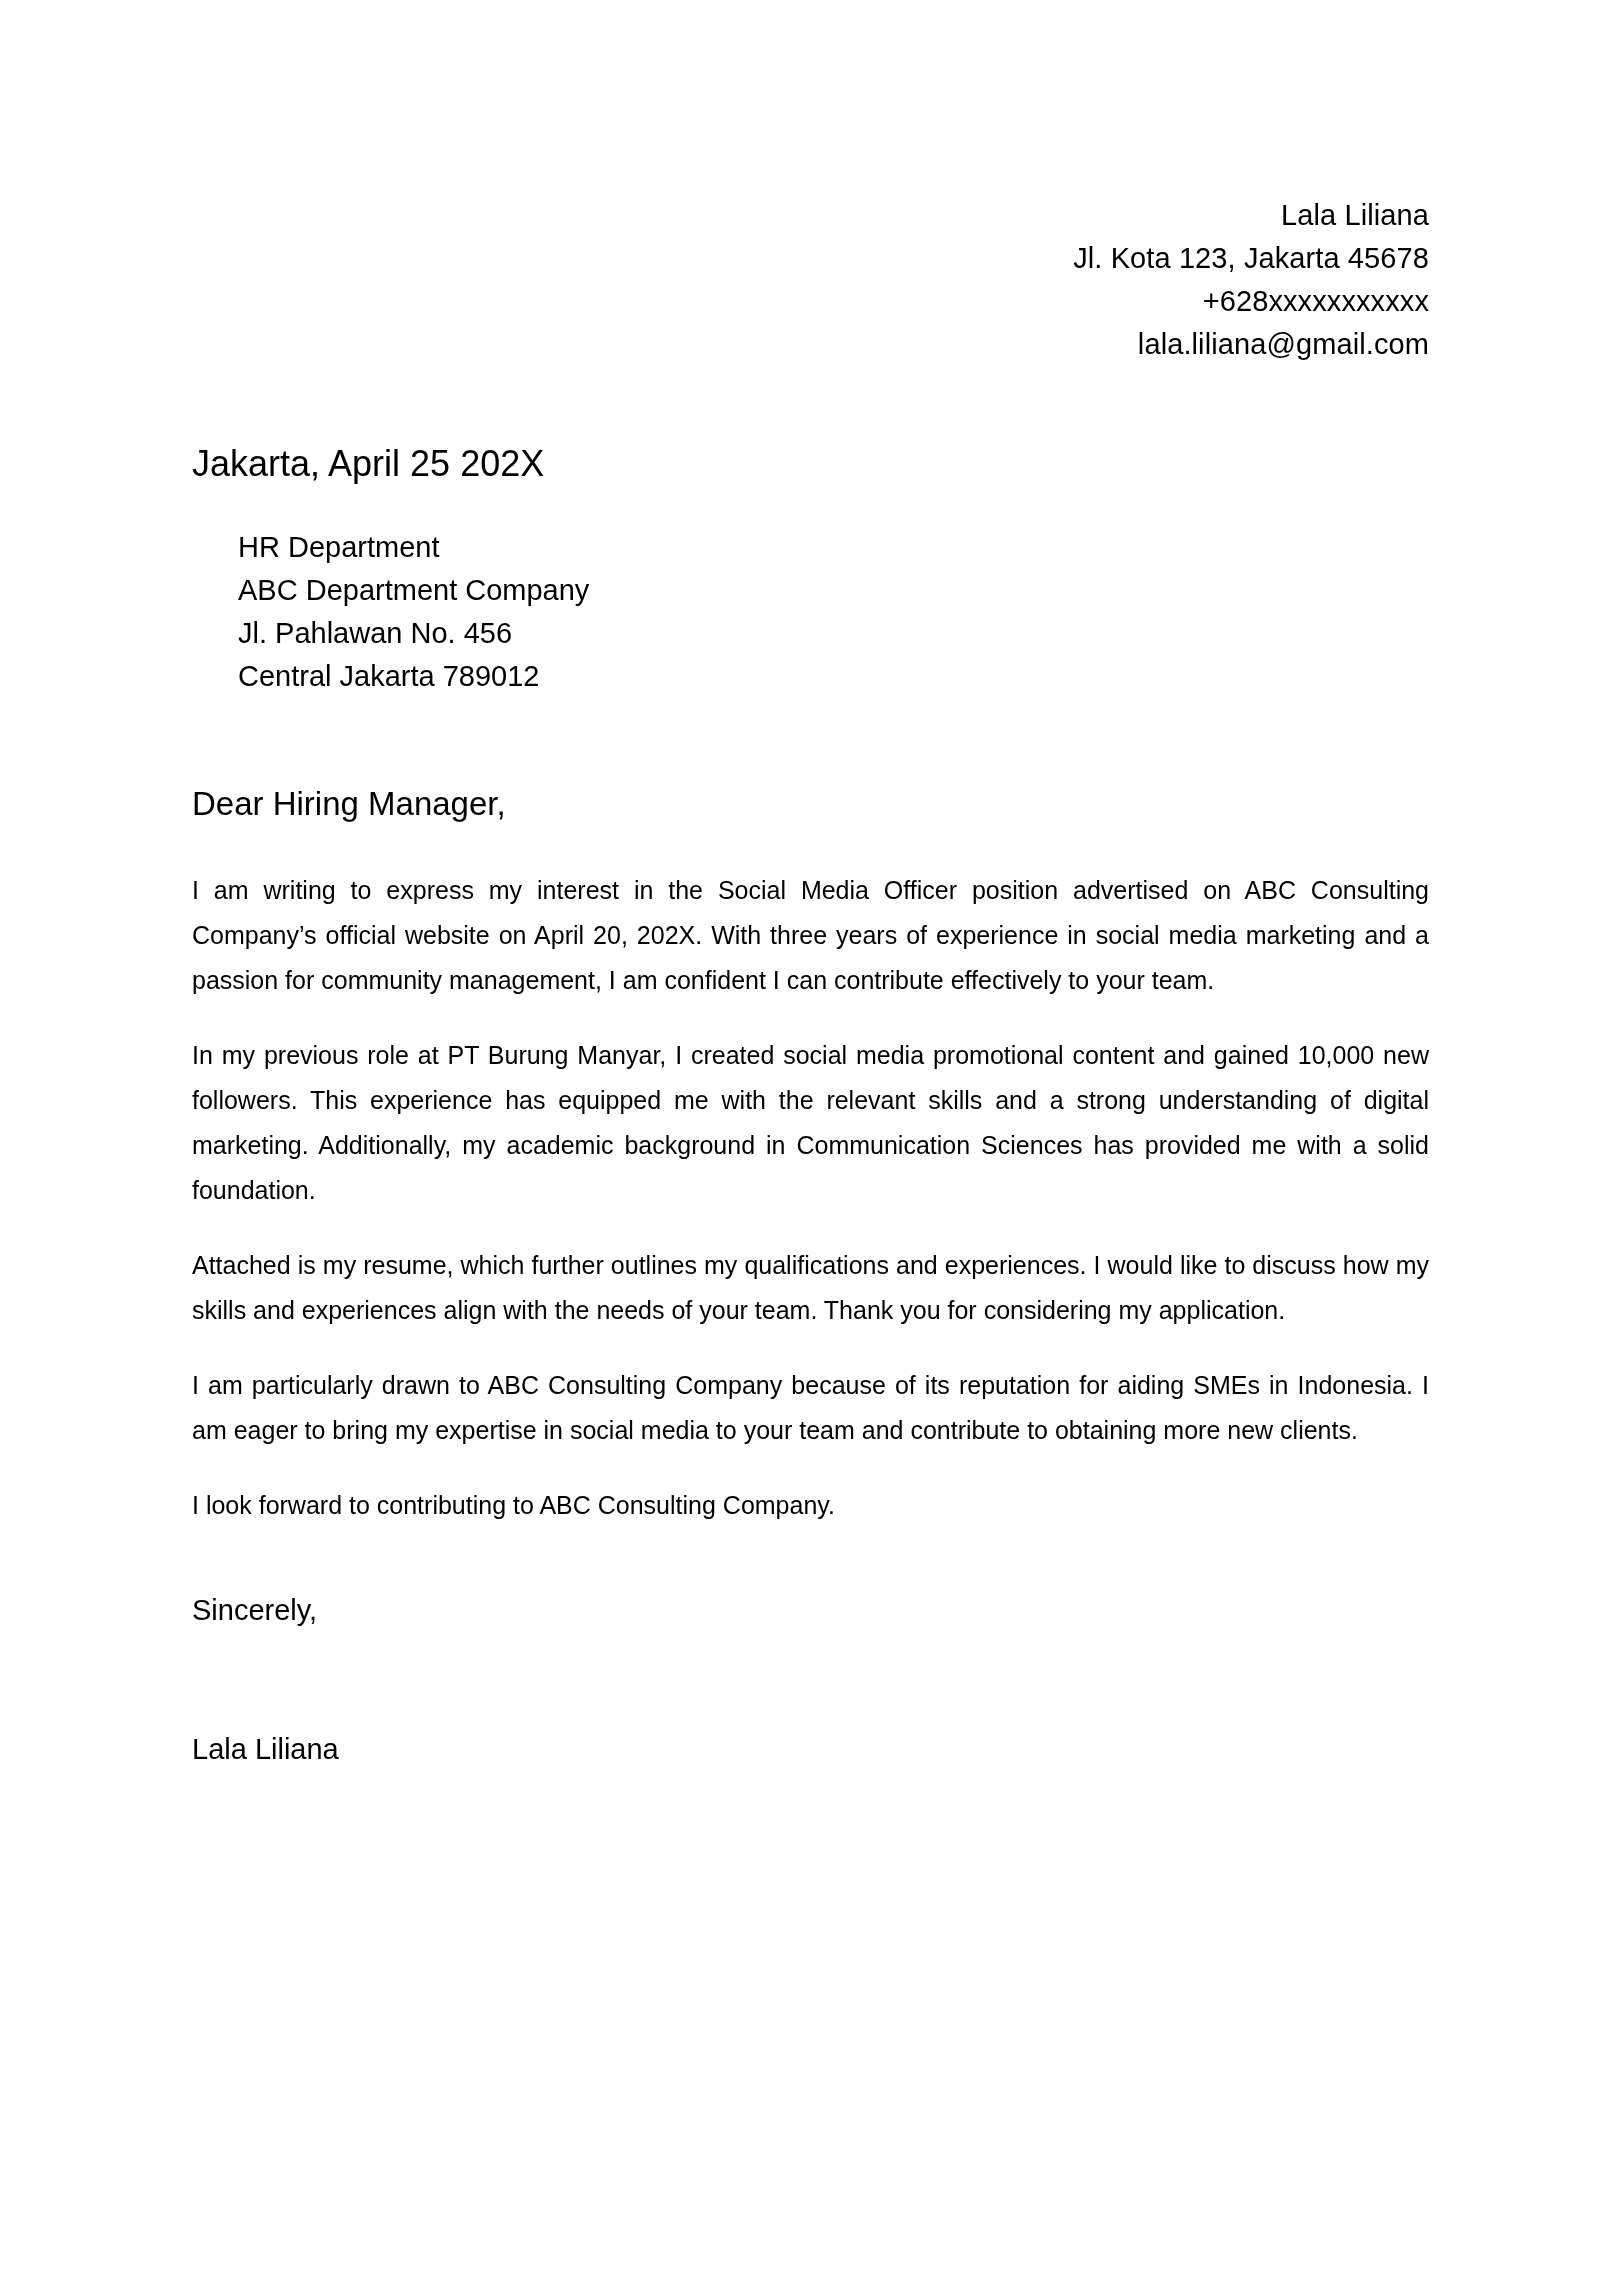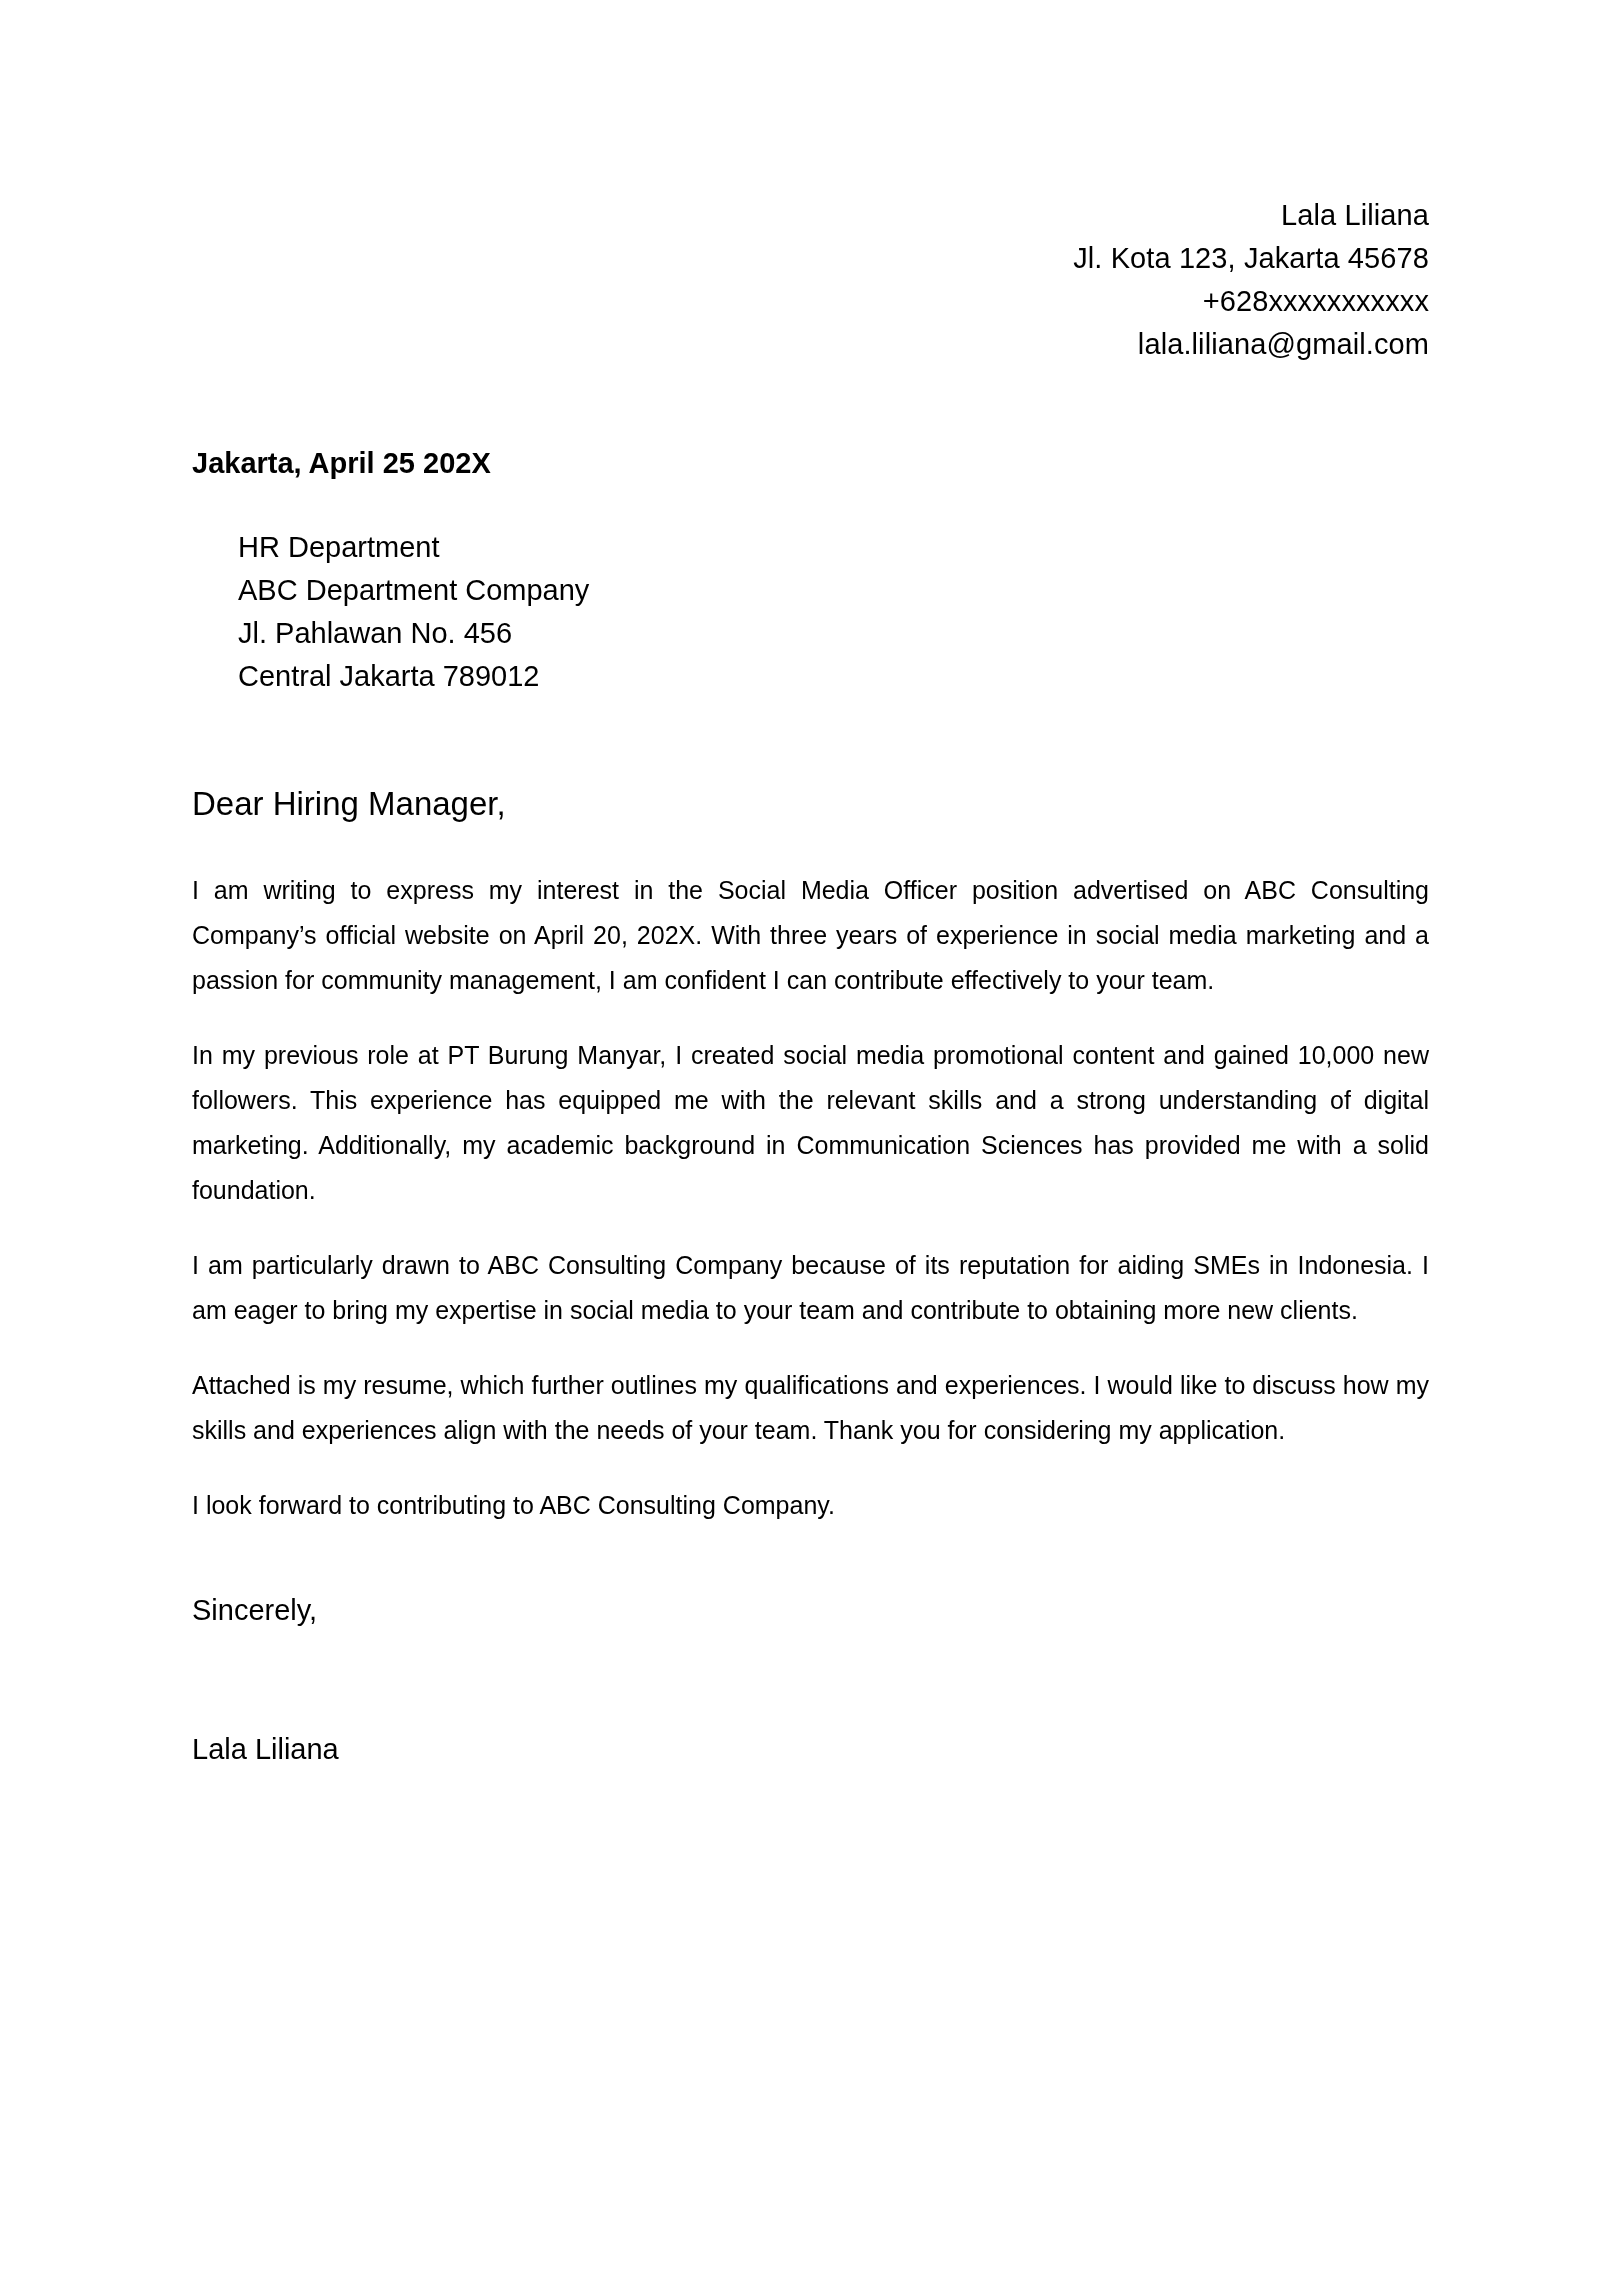--- a/index.html
+++ b/index.html
@@ -38,24 +38,23 @@
     letter-spacing: 0.1px;
   }
 
   .sender-line {
     white-space: nowrap;
   }
 
   
   .date-block {
     margin-top: 76px;
-    font-size: 29px;
+    font-size: 36px;
     line-height: 43px;
     text-align: left;
-    font-weight: bold;
   }
 
   
   .recipient-block {
     margin-top: 41px;
     font-size: 29px;
     line-height: 43px;
     text-align: left;
   }
 
@@ -130,22 +129,22 @@
       <div class="recipient-line">ABC Department Company</div>
       <div class="recipient-line">Jl. Pahlawan No. 456</div>
       <div class="recipient-line">Central Jakarta 789012</div>
     </div>
 
     <div class="salutation">Dear Hiring Manager,</div>
 
     <div class="body-block">
       <p class="para">I am writing to express my interest in the Social Media Officer position advertised on ABC Consulting Company’s official website on April 20, 202X. With three years of experience in social media marketing and a passion for community management, I am confident I can contribute effectively to your team.</p>
       <p class="para">In my previous role at PT Burung Manyar, I created social media promotional content and gained 10,000 new followers. This experience has equipped me with the relevant skills and a strong understanding of digital marketing. Additionally, my academic background in Communication Sciences has provided me with a solid foundation.</p>
+      <p class="para">Attached is my resume, which further outlines my qualifications and experiences. I would like to discuss how my skills and experiences align with the needs of your team. Thank you for considering my application.</p>
       <p class="para">I am particularly drawn to ABC Consulting Company because of its reputation for aiding SMEs in Indonesia. I am eager to bring my expertise in social media to your team and contribute to obtaining more new clients.</p>
-      <p class="para">Attached is my resume, which further outlines my qualifications and experiences. I would like to discuss how my skills and experiences align with the needs of your team. Thank you for considering my application.</p>
       <p class="para single-line">I look forward to contributing to ABC Consulting Company.</p>
     </div>
 
     <div class="closing-block">Sincerely,</div>
 
     <div class="signature-name">Lala Liliana</div>
 
   </div>
 </div>
 

